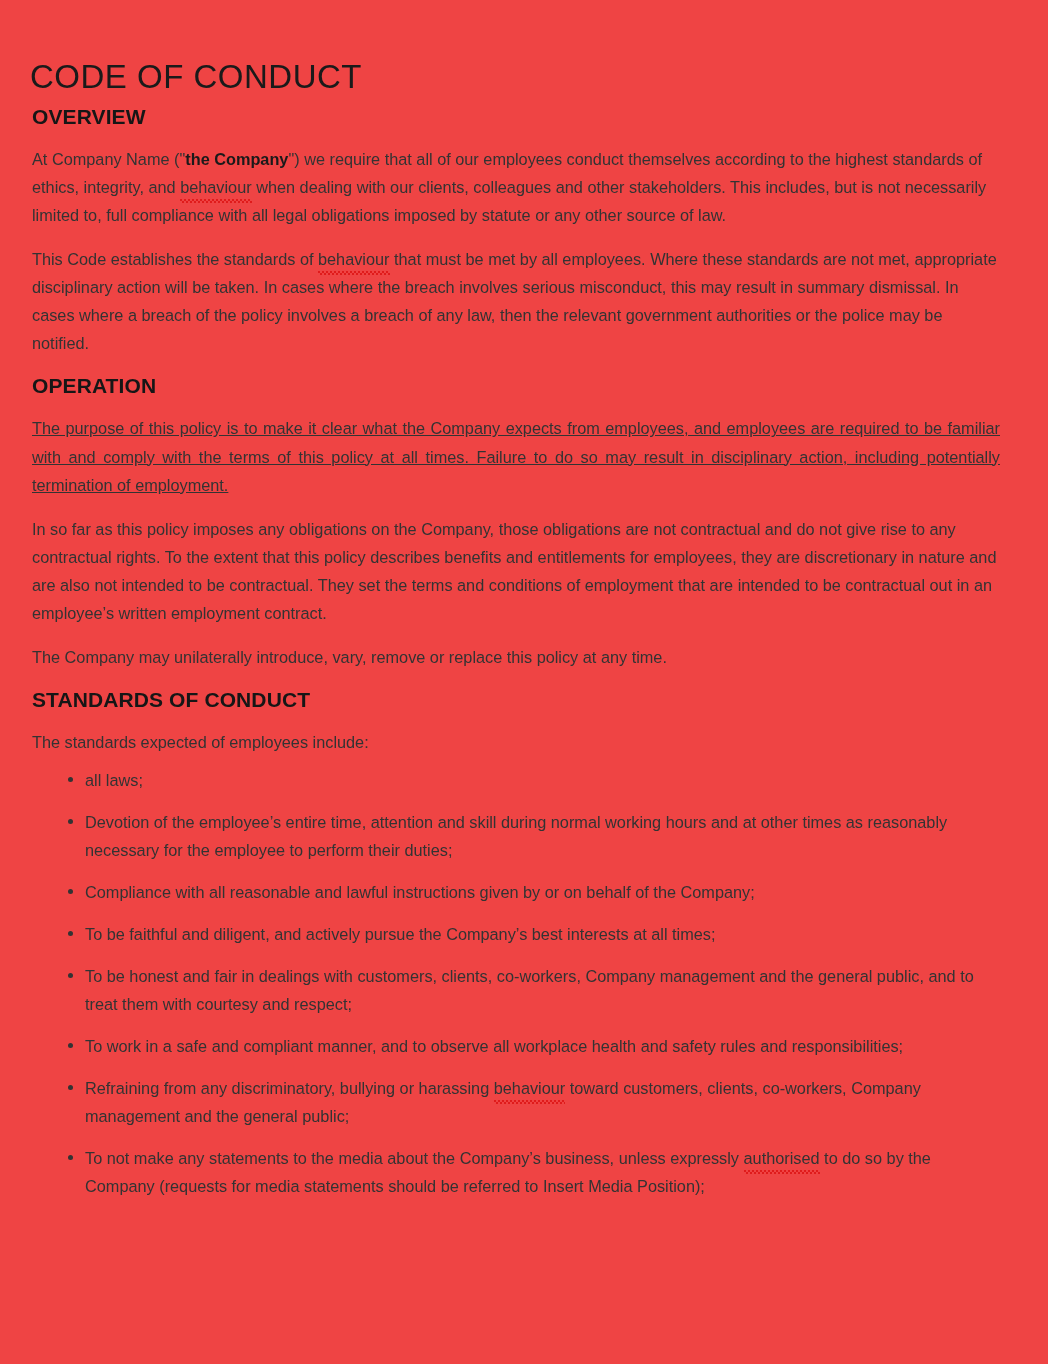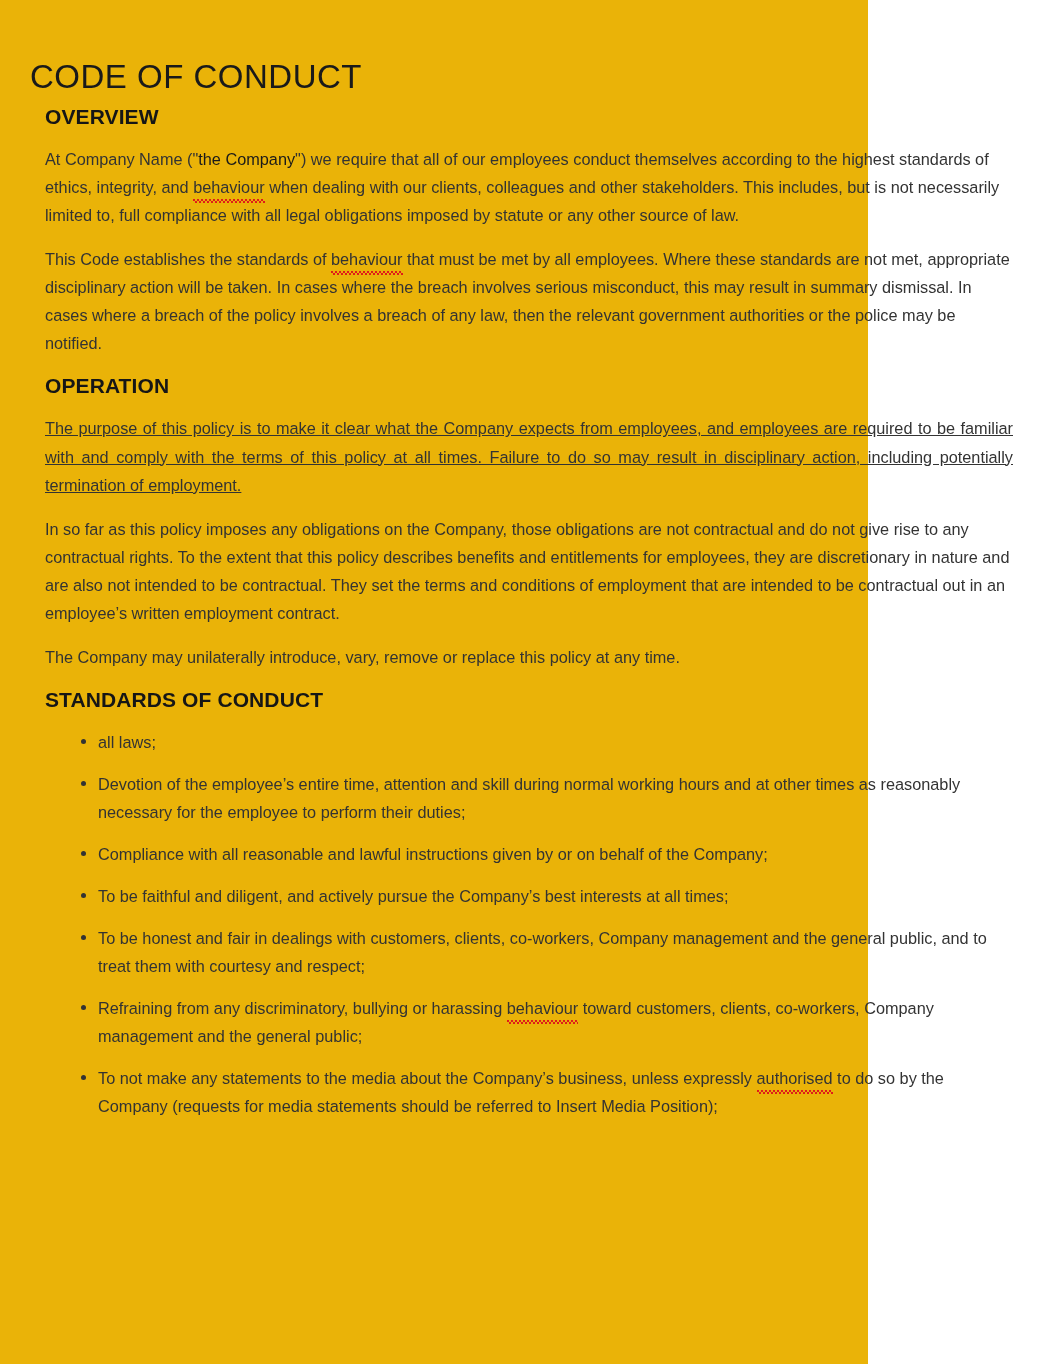--- a/index.html
+++ b/index.html
@@ -11,44 +11,44 @@
     width: 1048px;
     height: 1364px;
     overflow: hidden;
     font-family: "Liberation Sans", sans-serif;
     color: #333333;
     -webkit-font-smoothing: antialiased;
   }
 
   .page {
     position: relative;
-    width: 868px;
+    width: 1048px;
     height: 1364px;
-    background: #eab308;
+    background: #ef4444;
     box-sizing: border-box;
     padding: 0;
   }
 
   
   .doc-title {
     position: absolute;
     left: 30px;
     top: 36px;
     font-size: 33px;
     font-weight: 400;
     letter-spacing: 0.5px;
     color: #1a1a1a;
     line-height: 1.15;
     white-space: nowrap;
   }
 
   
   .content {
     position: absolute;
-    left: 45px;
+    left: 32px;
     top: 104px;
     width: 968px;
   }
 
   .section-heading {
     font-size: 21px;
     font-weight: 700;
     color: #161616;
     letter-spacing: 0.1px;
     margin: 0 0 16px 0;
@@ -74,21 +74,21 @@
   }
 
   .lead-in {
     font-size: 16.3px;
     line-height: 1.72;
     color: #333333;
     margin: 0 0 10px 0;
   }
 
   b, .bold {
-    font-weight: 400;
+    font-weight: 700;
     color: #1a1a1a;
   }
 
   
   .misspell {
     position: relative;
     display: inline-block;
   }
   .misspell::after {
     content: "";
@@ -149,25 +149,27 @@
     <p class="para"><span>This Code establishes the standards of </span><span class="misspell">behaviour</span><span> that must be met by all employees. Where these standards are not met, appropriate disciplinary action will be taken. In cases where the breach involves serious misconduct, this may result in summary dismissal. In cases where a breach of the policy involves a breach of any law, then the relevant government authorities or the police may be notified.</span></p>
 
     <h2 class="section-heading spaced">OPERATION</h2>
 
     <p class="para justify">The purpose of this policy is to make it clear what the Company expects from employees, and employees are required to be familiar with and comply with the terms of this policy at all times. Failure to do so may result in disciplinary action, including potentially termination of employment.</p>
     <p class="para">In so far as this policy imposes any obligations on the Company, those obligations are not contractual and do not give rise to any contractual rights. To the extent that this policy describes benefits and entitlements for employees, they are discretionary in nature and are also not intended to be contractual. They set the terms and conditions of employment that are intended to be contractual out in an employee’s written employment contract.</p>
     <p class="para">The Company may unilaterally introduce, vary, remove or replace this policy at any time.</p>
 
     <h2 class="section-heading spaced">STANDARDS OF CONDUCT</h2>
 
+    <p class="lead-in">The standards expected of employees include:</p>
 
     <ul class="bullets">
       <li><span>all laws;</span></li>
       <li><span>Devotion of the employee’s entire time, attention and skill during normal working hours and at other times as reasonably necessary for the employee to perform their duties;</span></li>
       <li><span>Compliance with all reasonable and lawful instructions given by or on behalf of the Company;</span></li>
       <li><span>To be faithful and diligent, and actively pursue the Company’s best interests at all times;</span></li>
       <li><span>To be honest and fair in dealings with customers, clients, co-workers, Company management and the general public, and to treat them with courtesy and respect;</span></li>
+      <li><span>To work in a safe and compliant manner, and to observe all workplace health and safety rules and responsibilities;</span></li>
       <li><span>Refraining from any discriminatory, bullying or harassing </span><span class="misspell">behaviour</span><span> toward customers, clients, co-workers, Company management and the general public;</span></li>
       <li><span>To not make any statements to the media about the Company’s business, unless expressly </span><span class="misspell">authorised</span><span> to do so by the Company (requests for media statements should be referred to Insert Media Position);</span></li>
     </ul>
 
   </div>
 </div>
 
 </body></html>

